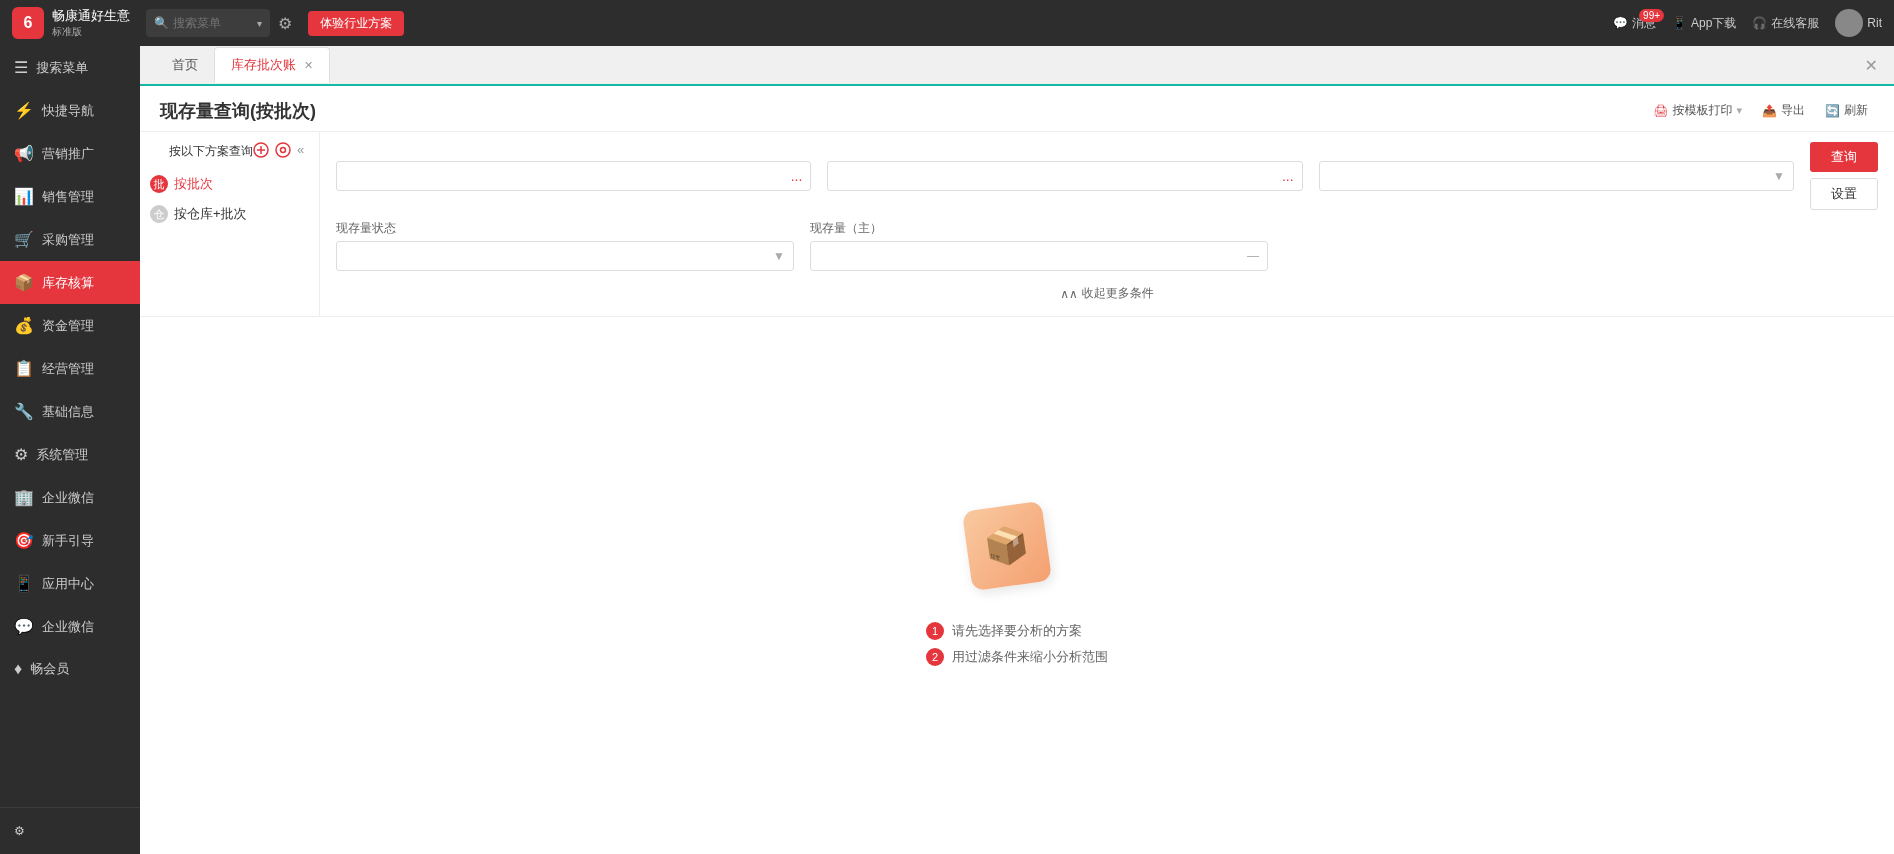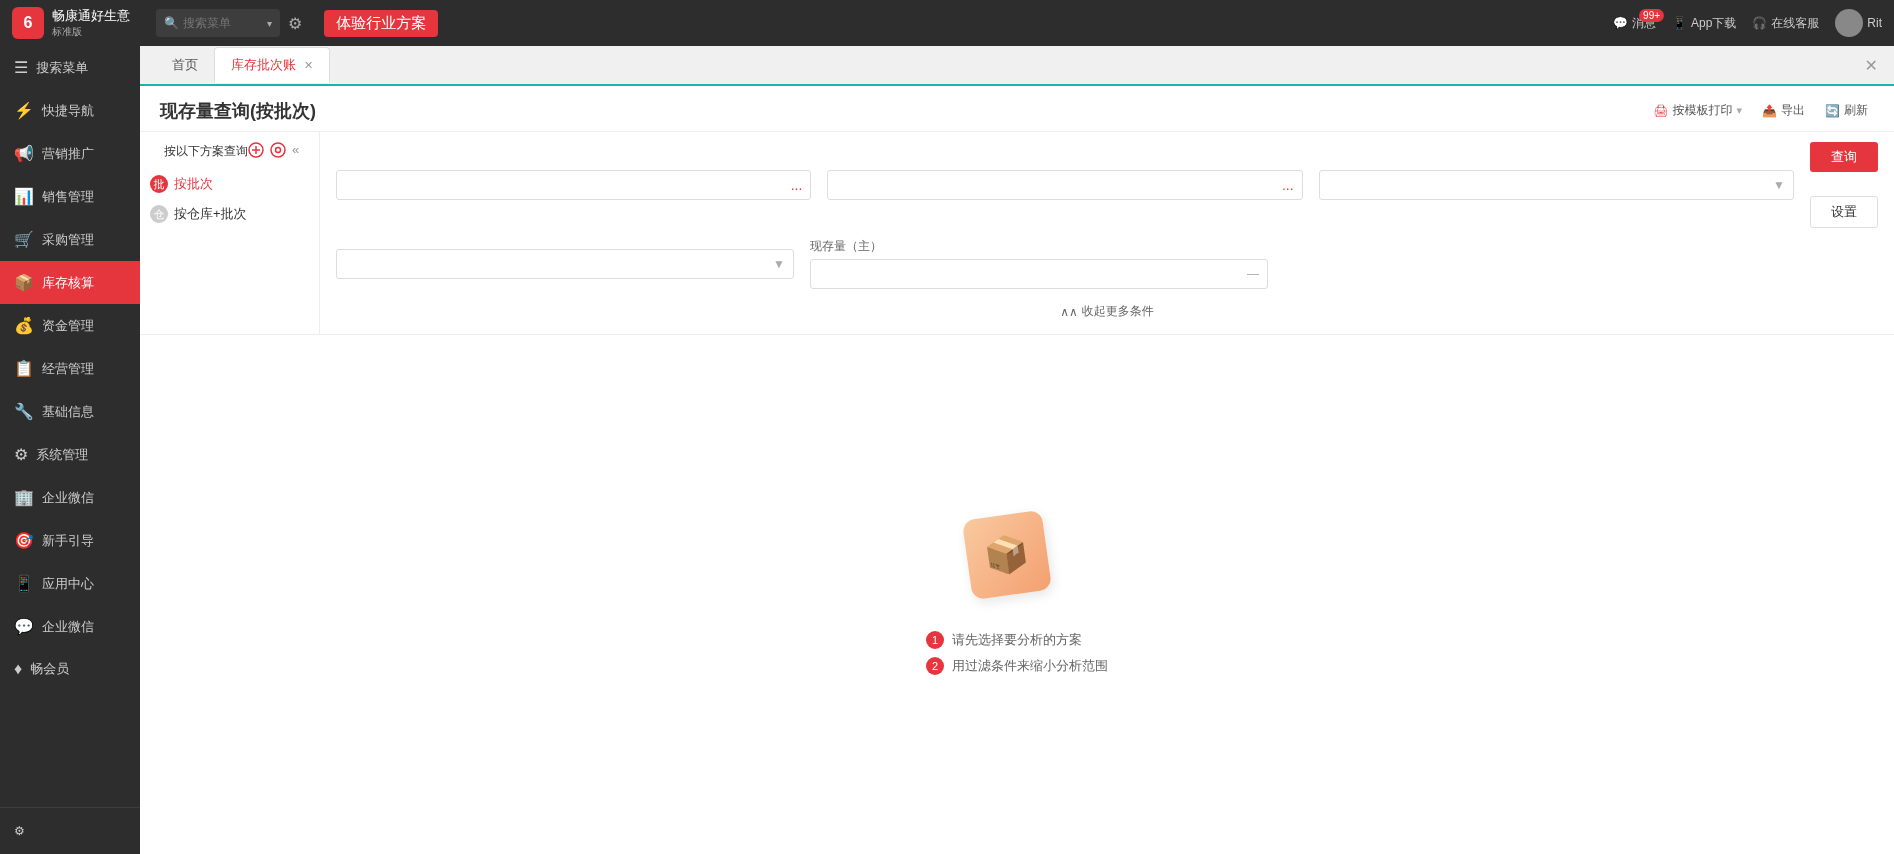--- a/index.html
+++ b/index.html
@@ -19,21 +19,21 @@
     .topbar-logo {
       width: 32px; height: 32px;
       background: #e5363e;
       border-radius: 6px;
       display: flex; align-items: center; justify-content: center;
       color: white; font-weight: bold; font-size: 16px;
       margin-right: 8px;
       flex-shrink: 0;
     }
     .topbar-brand {
-      color: #fff; font-size: 12px; margin-right: 26px;
+      color: #fff; font-size: 12px; margin-right: 16px;
       flex-shrink: 0;
     }
     .topbar-brand .name { font-size: 13px; }
     .topbar-brand .edition { font-size: 10px; color: #aaa; }
     .topbar-search {
       background: #3d3d3d;
       border-radius: 4px;
       height: 28px;
       display: flex; align-items: center;
       padding: 0 8px;
@@ -42,21 +42,21 @@
       min-width: 120px;
       cursor: pointer;
     }
     .topbar-search input {
       background: transparent; border: none; outline: none; color: #ccc; font-size: 12px; width: 80px;
     }
     .topbar-arrow { color: #aaa; margin-left: 4px; font-size: 10px; }
     .topbar-gear { color: #aaa; margin-left: 8px; font-size: 16px; cursor: pointer; }
     .topbar-trial {
       background: #e5363e; color: #fff; border: none; border-radius: 4px;
-      padding: 4px 12px; font-size: 15px; cursor: pointer; margin-left: 22px;
+      padding: 4px 12px; font-size: 12px; cursor: pointer; margin-left: 16px;
     }
     .topbar-right {
       margin-left: auto;
       display: flex; align-items: center; gap: 16px;
     }
     .topbar-right-item {
       display: flex; align-items: center; gap: 4px; color: #ccc; font-size: 12px; cursor: pointer; position: relative;
     }
     .badge {
       background: #e5363e; color: #fff; font-size: 10px; border-radius: 10px;
@@ -158,21 +158,21 @@
     }
 
     
     .scheme-panel {
       width: 180px;
       border-right: 1px solid #eee;
       padding: 10px 0;
       flex-shrink: 0;
     }
     .scheme-panel-header {
-      display: flex; align-items: center; justify-content: flex-start;
+      display: flex; align-items: center; justify-content: center;
       padding: 0 10px 8px 24px; color: #333; font-size: 12px;
     }
     .scheme-panel-actions { display: flex; gap: 6px; }
     .scheme-panel-actions span { cursor: pointer; color: #e5363e; font-size: 14px; }
     .scheme-item {
       display: flex; align-items: center; gap: 6px;
       padding: 6px 10px; cursor: pointer; font-size: 13px; color: #333;
     }
     .scheme-item.active { color: #e5363e; }
     .scheme-icon { width: 18px; height: 18px; border-radius: 50%; display: flex; align-items: center; justify-content: center; font-size: 11px; }
@@ -193,21 +193,21 @@
     .filter-input {
       border: 1px solid #ddd; border-radius: 3px; height: 30px;
       padding: 0 8px; font-size: 12px; display: flex; align-items: center;
       justify-content: space-between; color: #333; cursor: pointer;
       background: #fff;
     }
     .filter-input .dots { color: #e5363e; font-size: 14px; }
     .filter-input .arrow { color: #aaa; font-size: 12px; }
     .filter-input .dash { color: #aaa; }
     .filter-actions {
-      display: flex; flex-direction: column; gap: 24px; flex-shrink: 0;
+      display: flex; flex-direction: column; gap: 6px; flex-shrink: 0;
     }
     .btn-query {
       background: #e5363e; color: #fff; border: none; border-radius: 3px;
       padding: 6px 20px; font-size: 13px; cursor: pointer;
     }
     .btn-settings {
       background: #fff; color: #333; border: 1px solid #ddd; border-radius: 3px;
       padding: 6px 20px; font-size: 13px; cursor: pointer;
     }
     .collapse-row {
@@ -445,20 +445,21 @@
 
             <div class="filter-actions">
               <button class="btn-query">查询</button>
               <button class="btn-settings">设置</button>
             </div>
           </div>
 
           <div class="filter-row">
 
             <div class="filter-field">
+              <div class="filter-label">现存量状态</div>
               <div class="filter-input">
                 <span></span>
                 <span class="arrow">▼</span>
               </div>
             </div>
 
             <div class="filter-field">
               <div class="filter-label">现存量（主）</div>
               <div class="filter-input">
                 <span></span>

